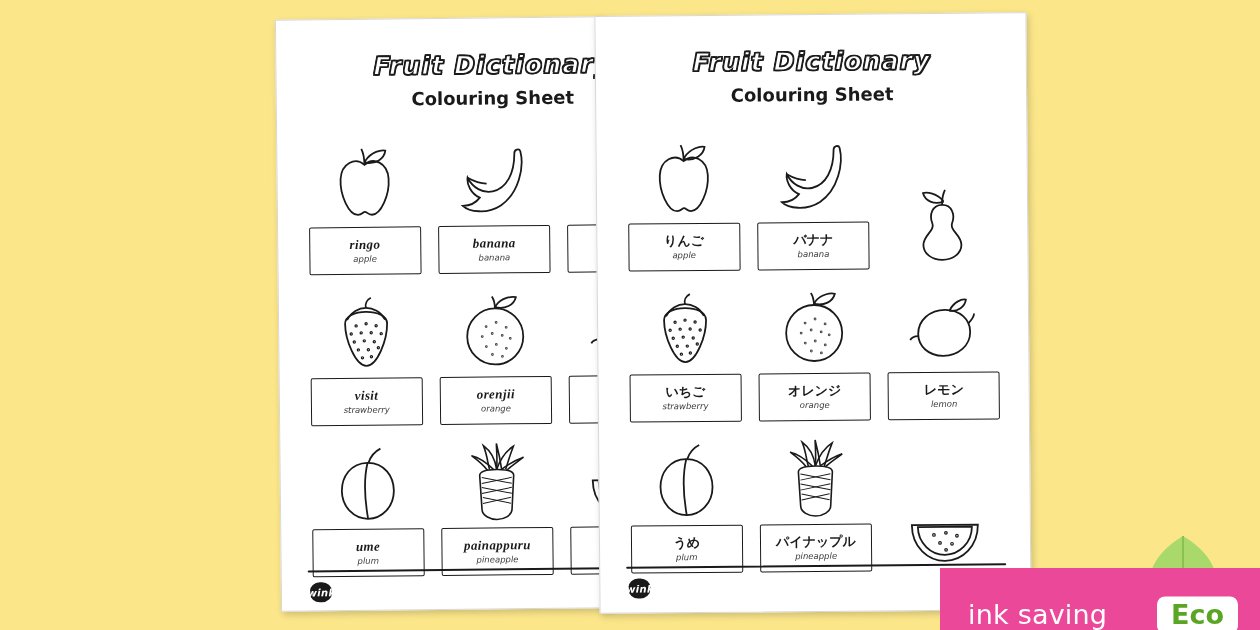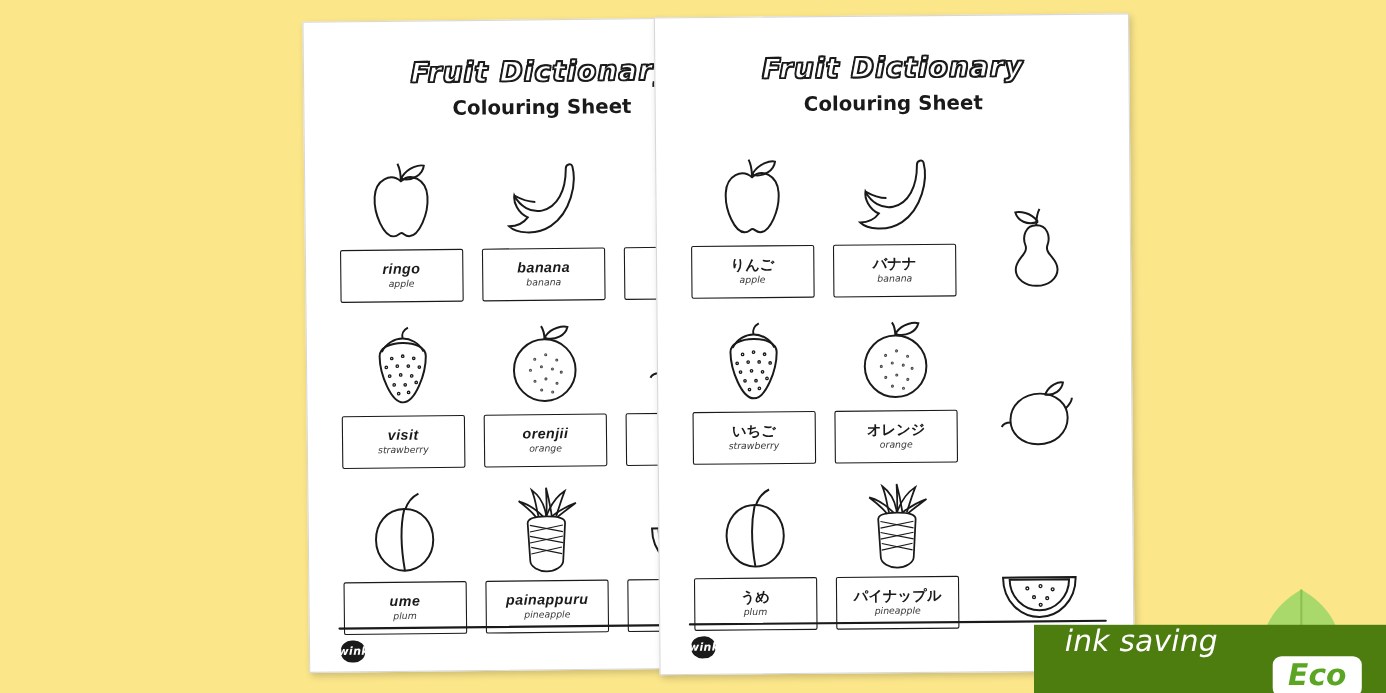--- a/index.html
+++ b/index.html
@@ -107,21 +107,21 @@
     border: 1.6px solid #1a1a1a;
     border-radius: 2px;
     display: flex;
     flex-direction: column;
     align-items: center;
     justify-content: center;
     box-sizing: border-box;
     background: #fff;
   }
   .word {
-    font-family: Liberation Sans, sans-serif;
+    font-family: Liberation Serif, serif;
     font-weight: bold;
     font-size: 13px;
     color: #1a1a1a;
     line-height: 1.05;
     text-align: center;
   }
   .word.romaji { font-style: italic; letter-spacing: 0.4px; }
   .gloss {
     font-family: "DejaVu Sans", sans-serif;
     font-style: italic;
@@ -175,24 +175,23 @@
     bottom: 0;
     width: 320px;
     height: 96px;
   }
   .eco-bar {
     position: absolute;
     left: 0;
     bottom: 0;
     width: 320px;
     height: 62px;
-    background: #4d7c0f;
+    background: #ec4899;
     display: flex;
-    align-items: flex-start;
-    font-style: italic;
+    align-items: flex-end;
   }
   .eco-text {
     color: #ffffff;
     font-family: "DejaVu Sans", sans-serif;
     font-size: 27px;
     margin-left: 28px;
     letter-spacing: 0.2px;
   }
   .eco-pill {
     position: absolute;
@@ -514,20 +513,24 @@
 
       <div class="cell">
         <div class="art">
           <svg width="86" height="86" viewBox="0 0 86 86" fill="none" stroke="#1a1a1a" stroke-width="1.8">
             <path d="M18 50 C18 36, 30 26, 45 26 C60 26, 70 36, 70 48 C70 62, 58 72, 43 72 C28 72, 18 62, 18 50 Z"></path>
             <path d="M68 40 C72 36, 74 32, 74 30"></path>
             <path d="M18 52 C14 52, 11 54, 10 56"></path>
             <path d="M50 26 C54 18, 62 15, 66 16 C65 23, 58 28, 50 27 Z"></path>
           </svg>
         </div>
+        <div class="labelbox">
+          <div class="word">レモン</div>
+          <div class="gloss">lemon</div>
+        </div>
       </div>
 
       <div class="cell">
         <div class="art">
           <svg width="86" height="86" viewBox="0 0 86 86" fill="none" stroke="#1a1a1a" stroke-width="1.8">
             <path d="M43 22 C26 22, 17 36, 17 50 C17 66, 29 78, 43 78 C57 78, 69 66, 69 50 C69 36, 60 22, 43 22 Z"></path>
             <path d="M43 22 C40 34, 39 54, 43 78"></path>
             <path d="M44 22 C46 16, 50 11, 56 8"></path>
           </svg>
         </div>

